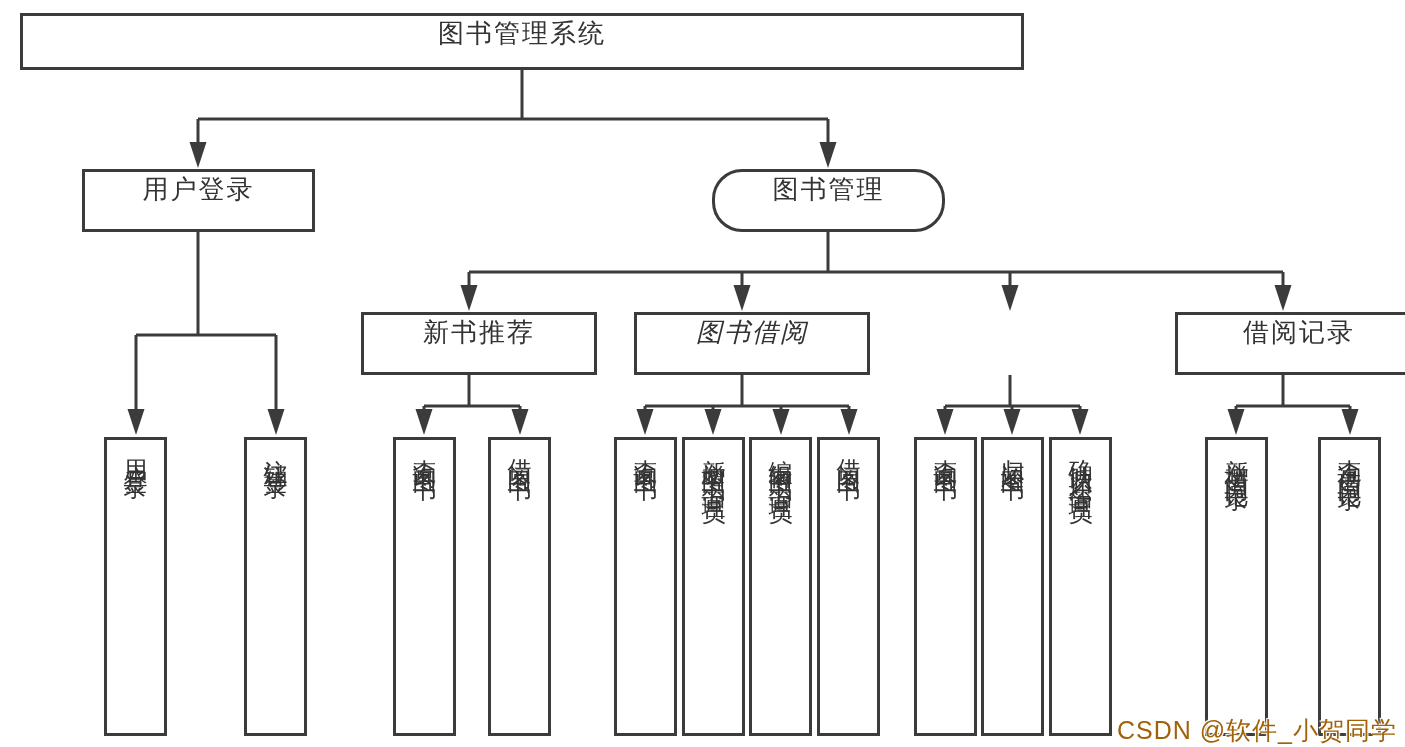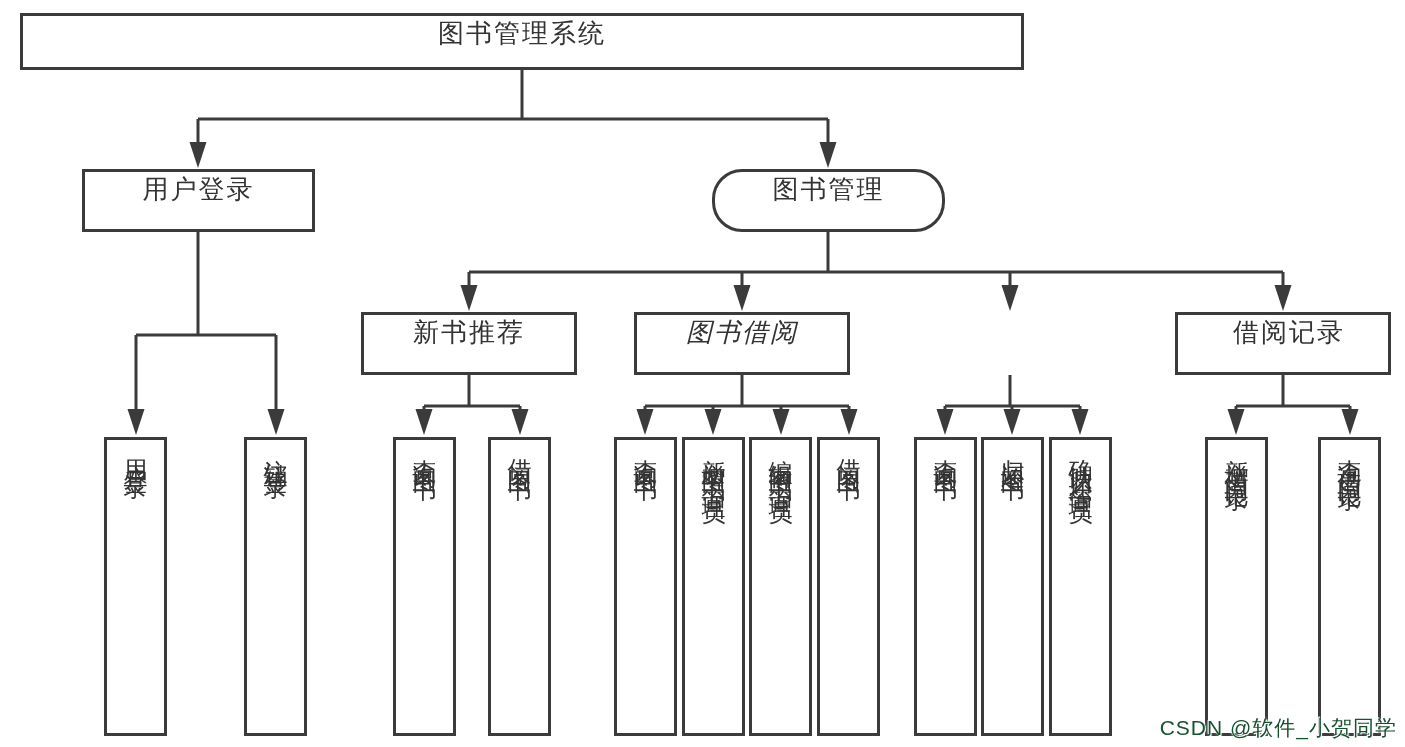--- a/index.html
+++ b/index.html
@@ -37,40 +37,40 @@
     letter-spacing: 2px;
     white-space: nowrap;
   }
   .root-box {
     left: 20px; top: 13px; width: 1004px; height: 57px;
   }
   .l2-box {
     top: 169px; width: 233px; height: 63px;
   }
   .l3-box {
-    top: 312px; width: 216px; height: 63px;
+    top: 312px; width: 236px; height: 63px;
   }
   .v-box {
     top: 437px; width: 63px; height: 299px;
   }
   .v-box .vtext {
     writing-mode: vertical-rl;
     text-orientation: mixed;
     font-size: 24px;
     letter-spacing: 6px;
     line-height: 1;
     color: #333333;
   }
   .watermark {
     position: absolute;
     right: 8px;
     top: 714px;
     z-index: 5;
-    font-size: 21px;
-    color: #14532d;
+    font-size: 25px;
+    color: #a16207;
     letter-spacing: 1px;
     text-shadow: 0 0 3px #ffffff, 1px 1px 0 #ffffff, -1px -1px 0 #ffffff;
     white-space: nowrap;
   }
 </style>
 </head>
 <body>
 
 <div class="canvas">
 

